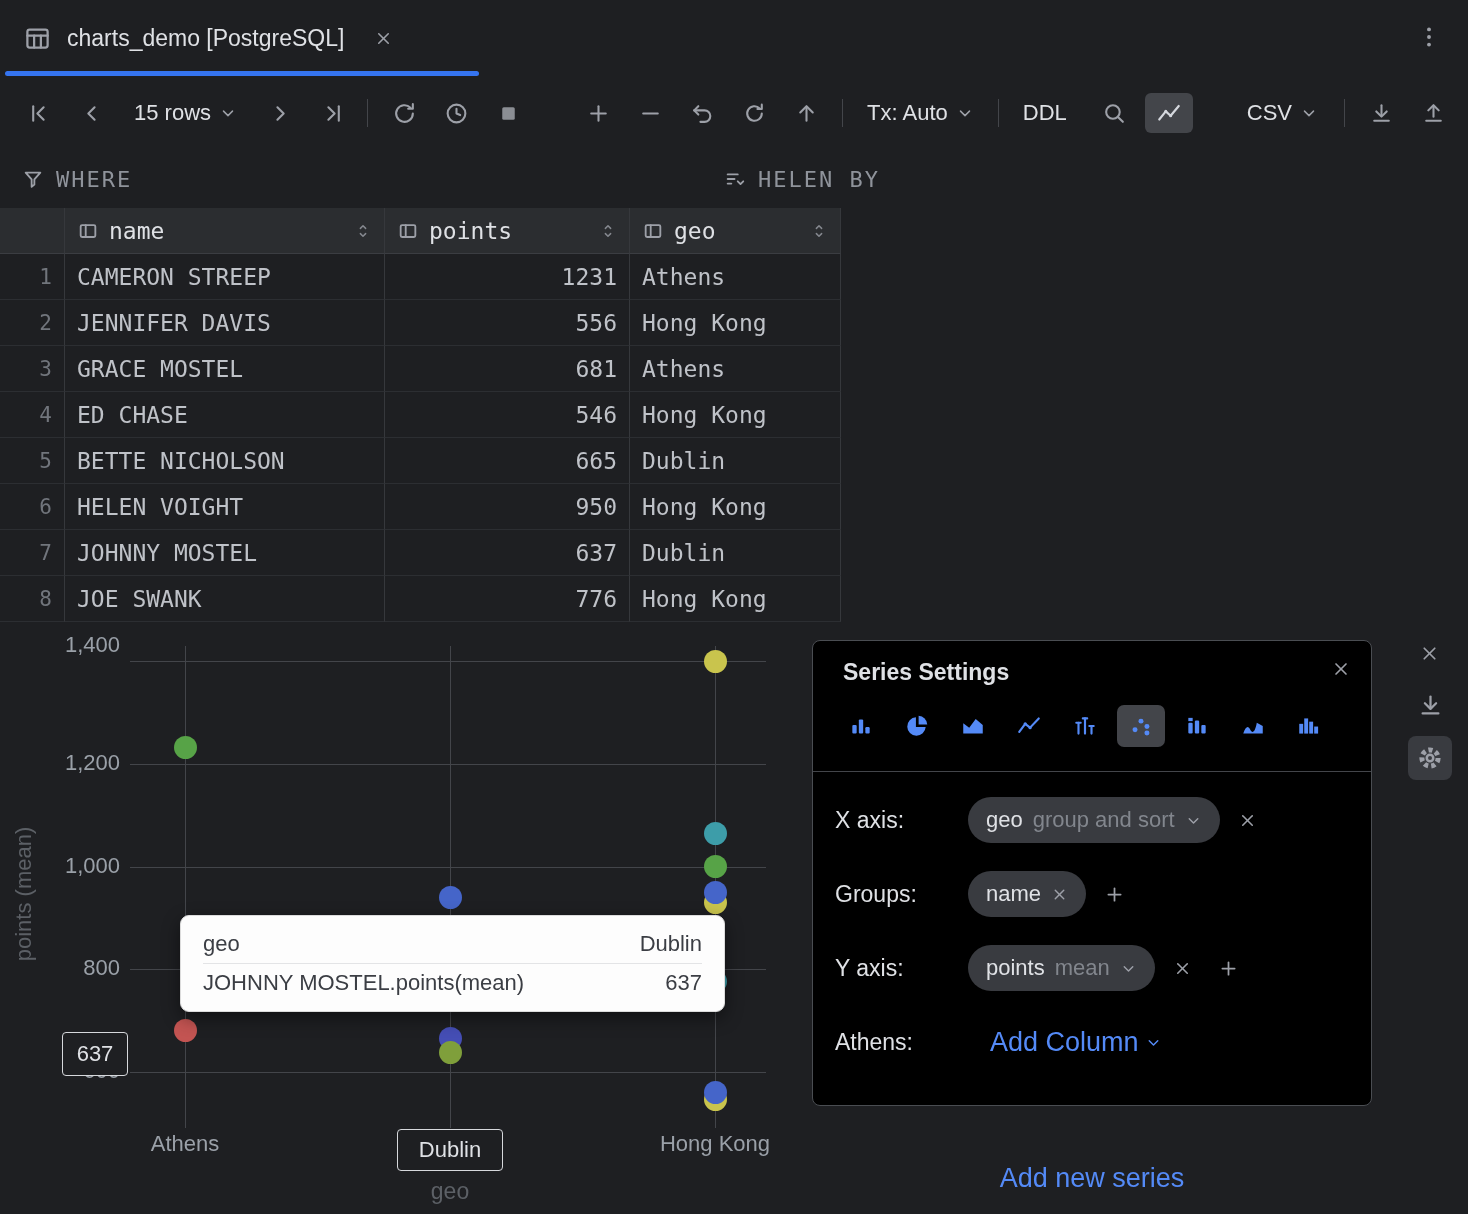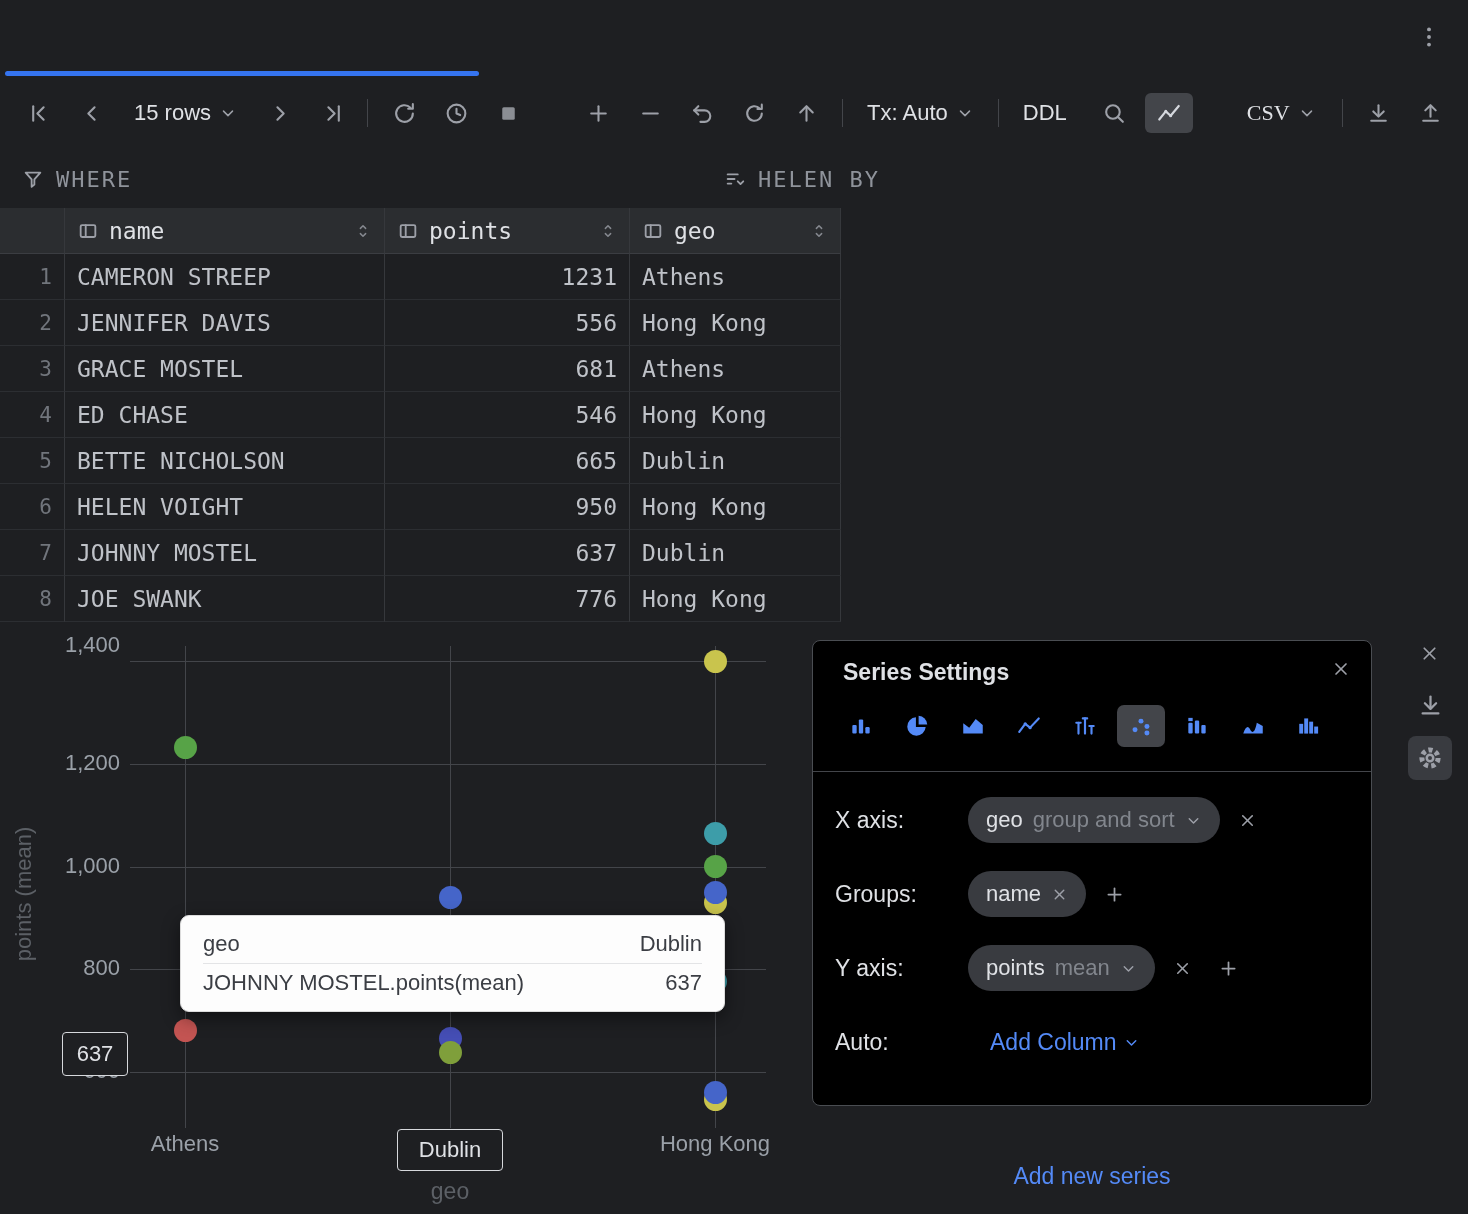--- a/index.html
+++ b/index.html
@@ -73,34 +73,51 @@
   .ct.sel { background:#43454a; }
   .sp-divider { position:absolute; left:0; top:130px; width:100%; height:1px; background:#43454a; }
   .sp-form { position:absolute; left:22px; top:156px; right:22px; }
   .sp-row { display:flex; align-items:center; height:46px; margin-bottom:28px; }
   .sp-label { width:133px; font-size:23px; color:#dfe1e5; flex:0 0 auto; }
   .pill { display:inline-flex; align-items:center; gap:10px; background:#393b40; border-radius:23px; height:46px; padding:0 18px; font-size:22px; cursor:pointer; }
   .pill-main { color:#dfe1e5; }
   .pill-hint { color:#82868d; }
   .pill .chev, .pill .pxico { color:#9da0a8; }
   .gbtn { color:#9da0a8; margin-left:18px; display:flex; align-items:center; cursor:pointer; }
-  .blue-link { color:#548af7; font-size:23px; display:inline-flex; align-items:center; gap:6px; cursor:pointer; }
+  .blue-link { color:#548af7; font-size:27px; display:inline-flex; align-items:center; gap:6px; cursor:pointer; }
   .add-series { position:absolute; left:812px; top:1163px; width:560px; text-align:center; }
 
   
   .rail-close { position:absolute; left:1419px; top:643px; color:#9da0a8; cursor:pointer; }
   .rail-dl { position:absolute; left:1417px; top:692px; color:#9da0a8; cursor:pointer; }
   .rail-gear { position:absolute; left:1408px; top:736px; width:44px; height:44px; background:#393b40; border-radius:8px; display:flex; align-items:center; justify-content:center; color:#9da0a8; cursor:pointer; }
 </style>
 </head>
 <body>
 
 <div class="screen">
 
   <div class="tabbar">
+    <div class="tab">
+      <span style="color:#9da0a8;">
+        <svg class="ic" width="27" height="27" viewBox="0 0 24 24">
+            <rect x="3" y="4" width="18" height="16" rx="2"></rect>
+            <line x1="3" y1="9.5" x2="21" y2="9.5"></line>
+            <line x1="9" y1="9.5" x2="9" y2="20"></line>
+            <line x1="15" y1="9.5" x2="15" y2="20"></line>
+          </svg>
+      </span>
+      <span class="tab-title">charts_demo [PostgreSQL]</span>
+      <span class="tab-close">
+        <svg class="ic" width="19" height="19" viewBox="0 0 24 24">
+            <line x1="6" y1="6" x2="18" y2="18"></line>
+            <line x1="18" y1="6" x2="6" y2="18"></line>
+          </svg>
+      </span>
+    </div>
     <div class="tab-indicator"></div>
     <span class="kebab">
       <svg width="26" height="26" viewBox="0 0 24 24" fill="currentColor">
           <circle cx="12" cy="5" r="1.8"></circle>
           <circle cx="12" cy="12" r="1.8"></circle>
           <circle cx="12" cy="19" r="1.8"></circle>
         </svg>
     </span>
   </div>
 
@@ -201,21 +218,21 @@
           <line x1="15.5" y1="15.5" x2="20" y2="20"></line>
         </svg>
       </span>
     <span class="tbtn active" style="margin-left:4px;">
         <svg class="ic" width="26" height="26" viewBox="0 0 24 24">
           <polyline points="3 18 9 10.5 13.5 14.5 21 5.5"></polyline>
           <circle cx="9" cy="10.5" r="1.4" fill="currentColor" stroke="none"></circle>
           <circle cx="13.5" cy="14.5" r="1.4" fill="currentColor" stroke="none"></circle>
         </svg>
       </span>
-    <span class="ttext" style="margin-left:46px;font-family:Liberation Serif, serif;">
+    <span class="ttext" style="margin-left:46px;">
       <span>CSV</span>
       <span class="chev">
           <svg class="ic" width="18" height="18" viewBox="0 0 24 24">
             <polyline points="6 9.5 12 15.5 18 9.5"></polyline>
           </svg>
         </span>
     </span>
     <span class="tdiv" style="margin-left:18px;"></span>
     <span class="tbtn">
         <svg class="ic" width="25" height="25" viewBox="0 0 24 24">
@@ -546,21 +563,21 @@
           </span>
         <span class="gbtn" style="margin-left:26px;">
             <svg class="ic" width="21" height="21" viewBox="0 0 24 24">
               <line x1="12" y1="5" x2="12" y2="19"></line>
               <line x1="5" y1="12" x2="19" y2="12"></line>
             </svg>
           </span>
       </div>
 
       <div class="sp-row">
-        <span class="sp-label">Auto:</span>
+        <span class="sp-label">Athens:</span>
         <span class="blue-link" style="margin-left:22px;">
           <span>Add Column</span>
           <span>
               <svg class="ic" width="17" height="17" viewBox="0 0 24 24">
                 <polyline points="6 9.5 12 15.5 18 9.5"></polyline>
               </svg>
             </span>
         </span>
       </div>
     </div>

